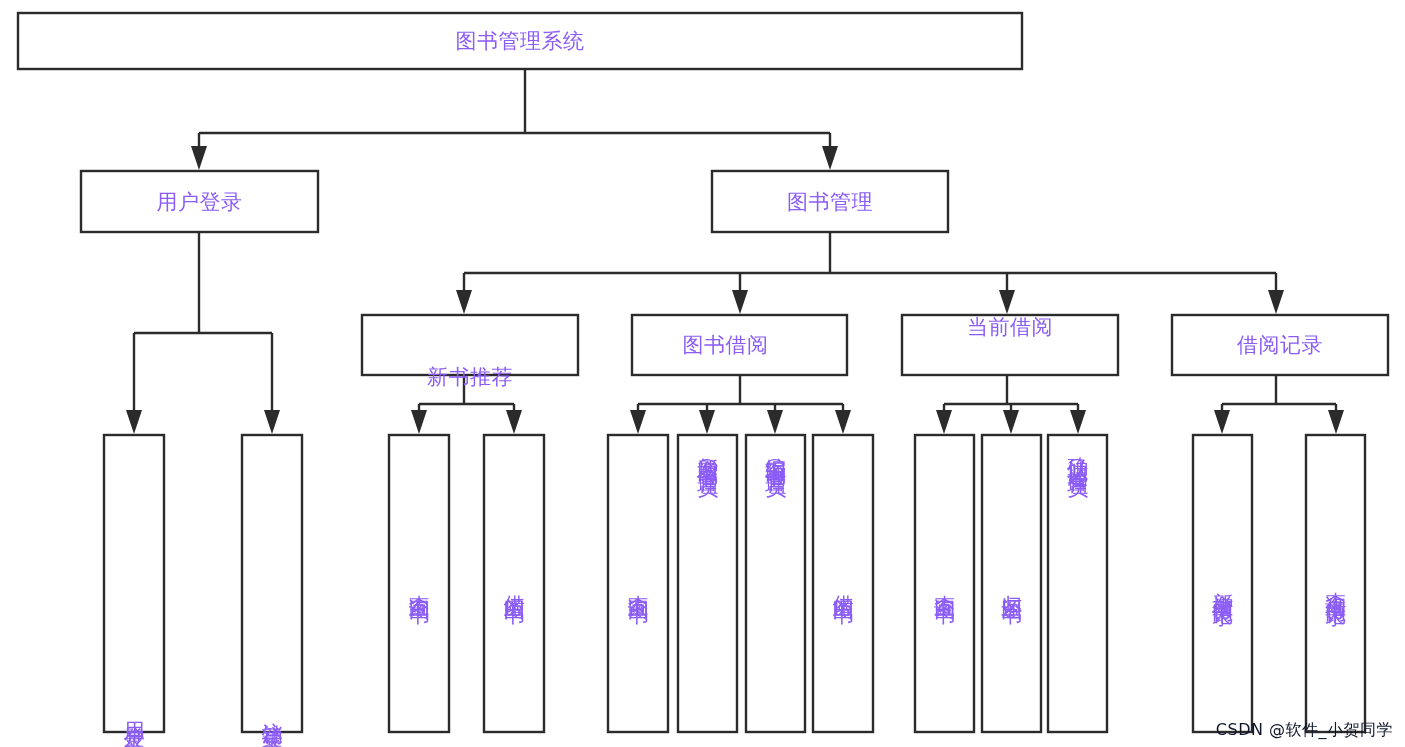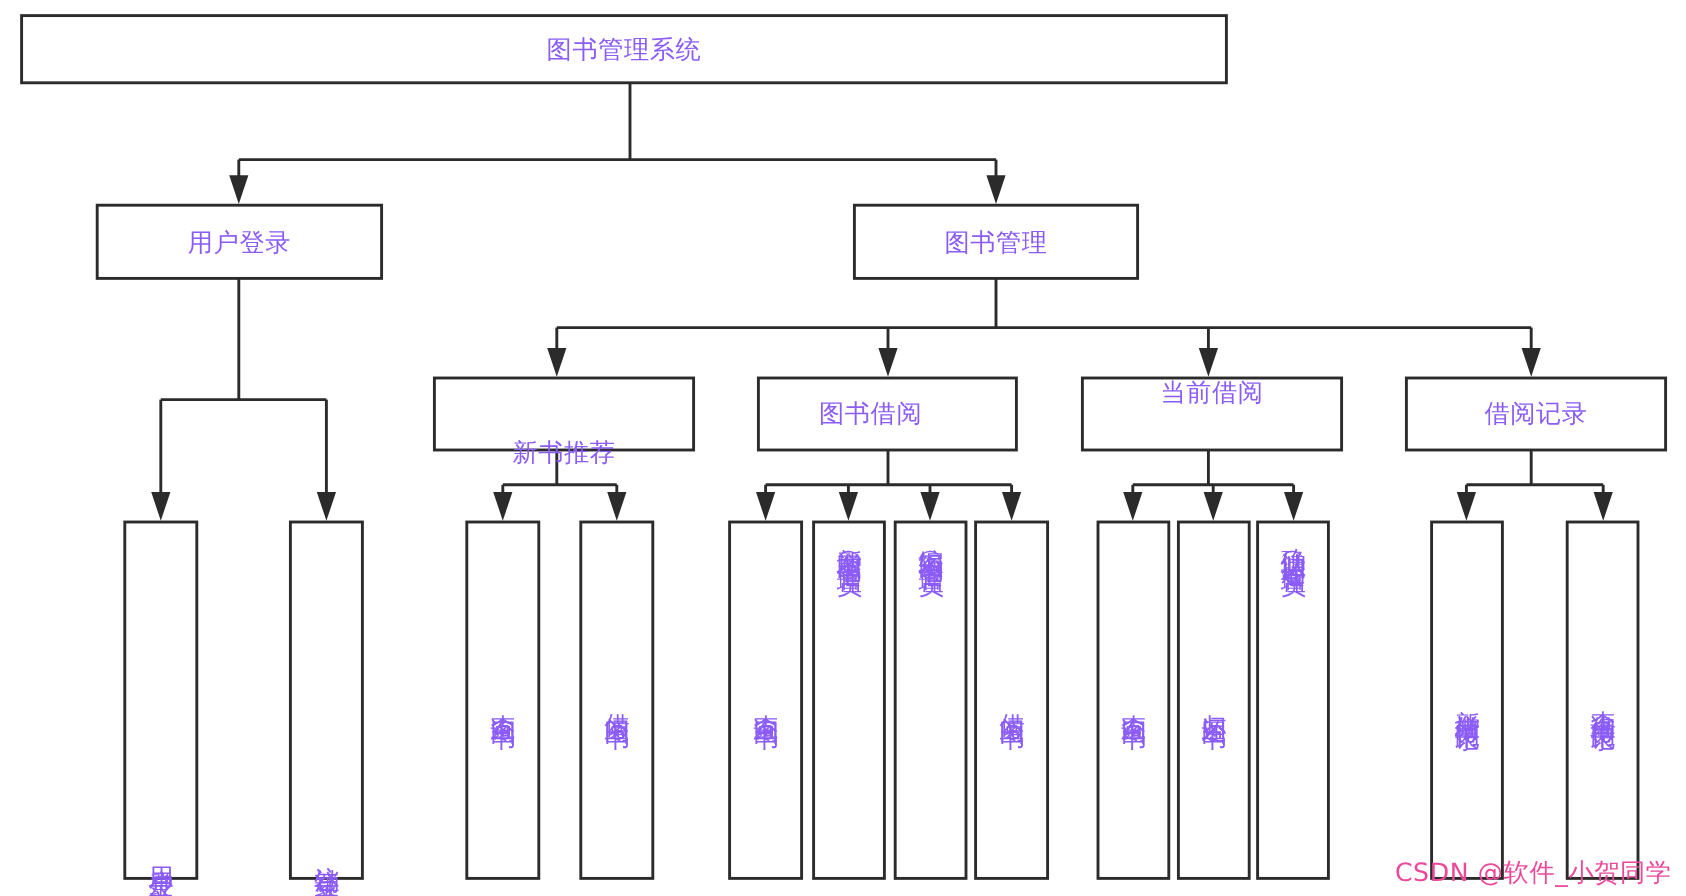--- a/index.html
+++ b/index.html
@@ -66,22 +66,22 @@
     line-height: 1.08;
     letter-spacing: 3px;
   }
   .label-vertical.align-bottom {
     justify-content: flex-end;
   }
   .watermark {
     position: absolute;
     right: 12px;
     bottom: 6px;
-    font-size: 21px;
-    color: #ec4899;
+    font-size: 16px;
+    color: #0f172a;
     font-family: "DejaVu Sans", "Liberation Sans", sans-serif;
     letter-spacing: 0.5px;
     white-space: nowrap;
   }
 </style>
 </head>
 <body>
 
 <div id="diagram-root">
 

